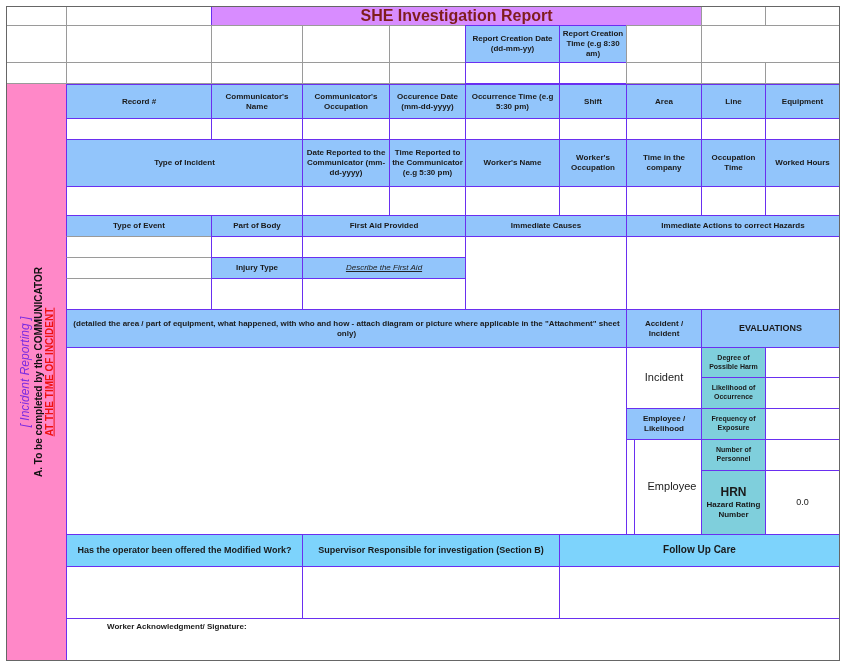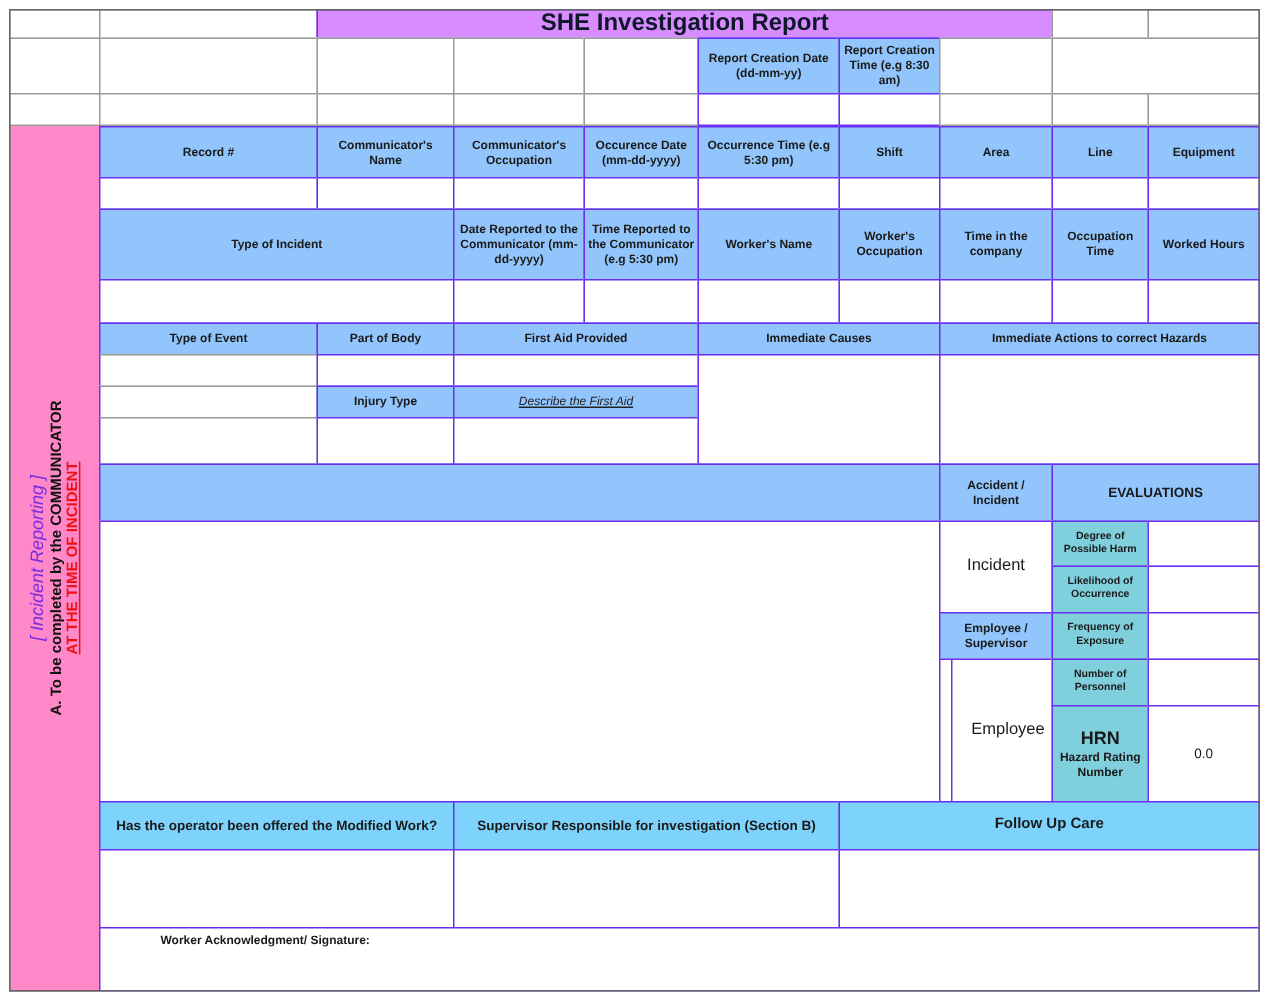--- a/index.html
+++ b/index.html
@@ -5,21 +5,21 @@
   html, body { margin:0; padding:0; background:#ffffff; }
   body { width:845px; height:664px; position:relative; overflow:hidden;
          font-family:"Liberation Sans", sans-serif; }
   .c { position:absolute; box-sizing:border-box; display:flex; align-items:center; justify-content:center;
        text-align:center; font-size:8px; font-weight:bold; color:#1a1a1a; line-height:1.25; padding:1px 2px; }
   .g { border:1px solid #9a9a9a; background:#fff; }
   .hb { background:#92c5fb; border:1.5px solid #6a2ff0; }
   .w  { background:#ffffff; border:1.5px solid #6a2ff0; }
   .tl { background:#7fcfdc; border:1.5px solid #6a2ff0; font-size:7px; }
   .dk { background:#7dd3fc; border:1.5px solid #6a2ff0; }
-  .title { background:#d88cff; border:1.5px solid #6a2ff0; color:#0f172a; font-size:16px; font-weight:bold; }
+  .title { background:#d88cff; border:1.5px solid #6a2ff0; color:#7f1d1d; font-size:16px; font-weight:bold; }
   .side { position:absolute; left:6px; top:84px; width:60px; height:577px; background:#ff88c8;
           border-left:1px solid #888; border-bottom:1px solid #888; box-sizing:border-box; }
   .side-text { position:absolute; left:50%; top:50%; transform:translate(-50%,-50%) rotate(-90deg);
                white-space:nowrap; text-align:center; line-height:1.15; }
   .side-l1 { color:#7a2be0; font-style:italic; font-size:12px; font-weight:normal; display:block; }
   .side-l2 { color:#111; font-weight:bold; font-size:10px; display:block; }
   .side-l3 { color:#ee1111; font-weight:bold; font-size:10px; text-decoration:underline; display:block; }
   .big { font-size:11px; font-weight:normal; }
   .desc-title { font-size:11px; display:block; }
   .desc-sub { font-size:8px; display:block; }
@@ -120,28 +120,29 @@
 <div class="c hb" style="left:211px;top:257px;width:92px;height:22px;">Injury Type</div>
 <div class="c hb" style="left:302px;top:257px;width:164px;height:22px;">
     <span class="link">Describe the First Aid</span>
   </div>
 <div class="c w" style="left:211px;top:278px;width:92px;height:32px;"></div>
 <div class="c w" style="left:302px;top:278px;width:164px;height:32px;"></div>
 <div class="c w" style="left:465px;top:236px;width:162px;height:74px;"></div>
 <div class="c w" style="left:626px;top:236px;width:214px;height:74px;"></div>
 
 <div class="c hb" style="left:66px;top:309px;width:561px;height:39px;flex-direction:column;">
+  <span class="desc-sub">(detailed  the area / part of equipment, what happened, with who and how - attach diagram or picture where applicable in the "Attachment" sheet only)</span>
 </div>
 <div class="c hb" style="left:626px;top:309px;width:76px;height:39px;">Accident / Incident</div>
 <div class="c hb" style="left:701px;top:309px;width:139px;height:39px;font-size:9px;">EVALUATIONS</div>
 
 <div class="c w" style="left:66px;top:347px;width:561px;height:188px;"></div>
 
 <div class="c w big" style="left:626px;top:347px;width:76px;height:62px;">Incident</div>
-<div class="c hb" style="left:626px;top:408px;width:76px;height:32px;">Employee / Supervisor</div>
+<div class="c hb" style="left:626px;top:408px;width:76px;height:32px;">Employee / Likelihood</div>
 <div class="c w big" style="left:634px;top:439px;width:76px;height:96px;">Employee</div>
 
 <div class="c tl" style="left:701px;top:347px;width:65px;height:31px;">Degree of Possible Harm</div>
 <div class="c tl" style="left:701px;top:377px;width:65px;height:32px;">Likelihood of Occurrence</div>
 <div class="c tl" style="left:701px;top:408px;width:65px;height:32px;">Frequency of Exposure</div>
 <div class="c tl" style="left:701px;top:439px;width:65px;height:32px;">Number of Personnel</div>
 <div class="c tl" style="left:701px;top:470px;width:65px;height:65px;flex-direction:column;">
   <span class="hrn-big">HRN</span>
   <span class="hrn-sub">Hazard Rating Number</span>
 </div>

